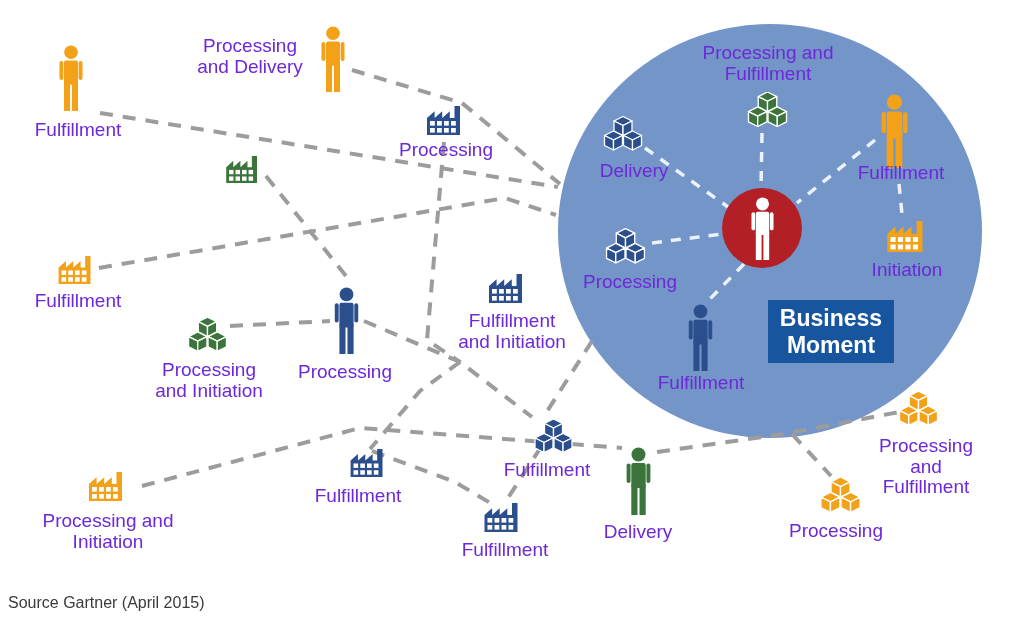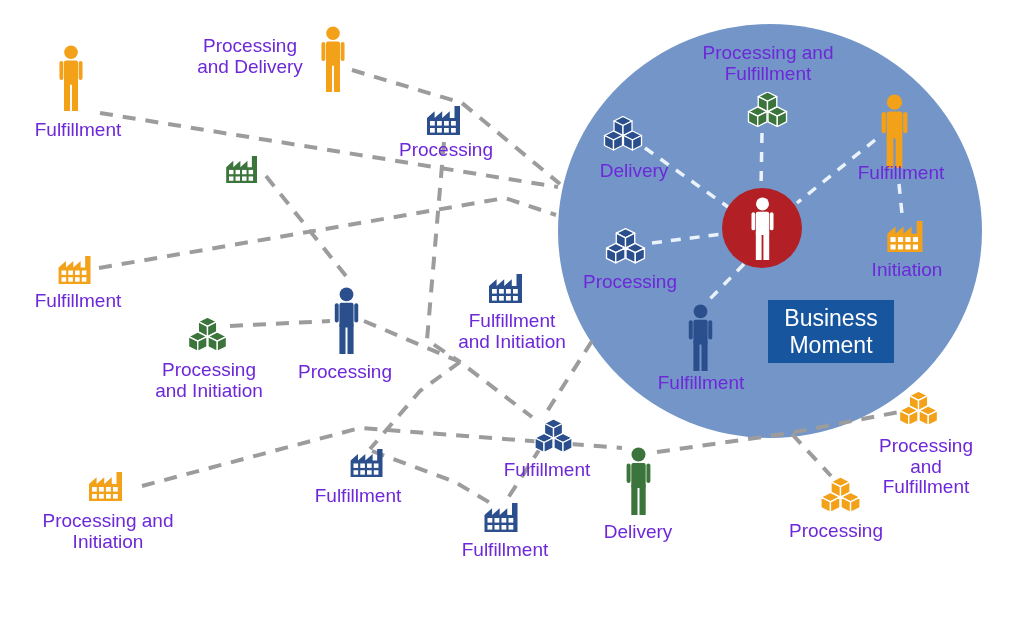--- a/index.html
+++ b/index.html
@@ -10,21 +10,21 @@
        font-size:19px;line-height:1.08;color:#6d28d9;white-space:pre-line;}
   .node-ic{position:absolute;}
   .c-orange{color:#F2A118;}
   .c-blue{color:#2A4F8C;}
   .c-green{color:#3C753B;}
   .c-white{color:#ffffff;}
   #redCircle{position:absolute;left:722px;top:188px;width:80px;height:80px;
              border-radius:50%;background:#B22026;display:flex;align-items:center;justify-content:center;}
   #badge{position:absolute;left:768px;top:300px;width:126px;height:63px;background:#17559E;
          display:flex;align-items:center;justify-content:center;}
-  #badge .badge-text{color:#fff;font-weight:normal;font-size:23px;line-height:1.15;
+  #badge .badge-text{color:#fff;font-weight:bold;font-size:23px;line-height:1.15;
          text-align:center;white-space:pre-line;}
   #sourceNote{position:absolute;left:8px;top:594px;font-size:16px;color:#3a3a3a;}
 </style>
 </head>
 <body>
 
 <div id="stage">
 
   <svg width="0" height="0" style="position:absolute" aria-hidden="true">
     <defs>
@@ -195,14 +195,15 @@
 and
 Fulfillment</div>
   <div class="lbl" style="left:634px;top:161px">Delivery</div>
   <div class="lbl" style="left:768px;top:43px">Processing and
 Fulfillment</div>
   <div class="lbl" style="left:901px;top:163px">Fulfillment</div>
   <div class="lbl" style="left:907px;top:260px">Initiation</div>
   <div class="lbl" style="left:630px;top:272px">Processing</div>
   <div class="lbl" style="left:701px;top:373px">Fulfillment</div>
 
+  <div id="sourceNote">Source Gartner (April 2015)</div>
 
 </div>
 
 </body></html>

